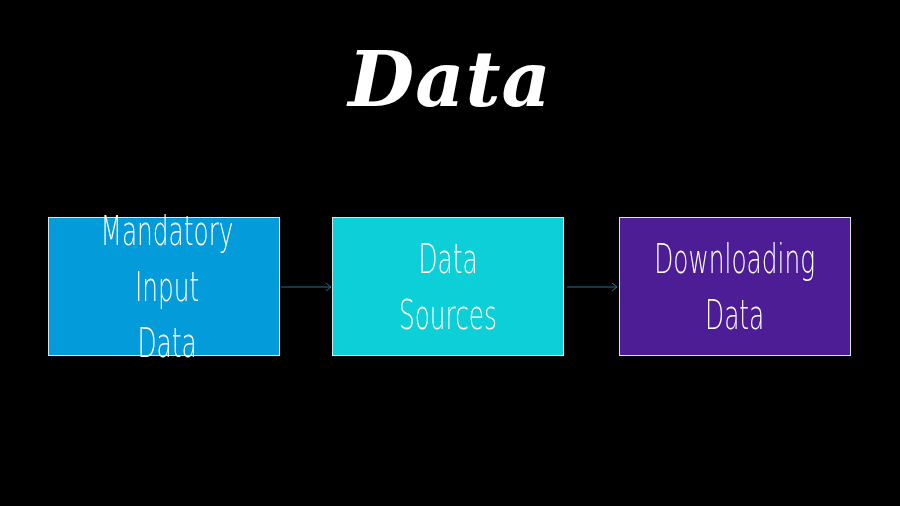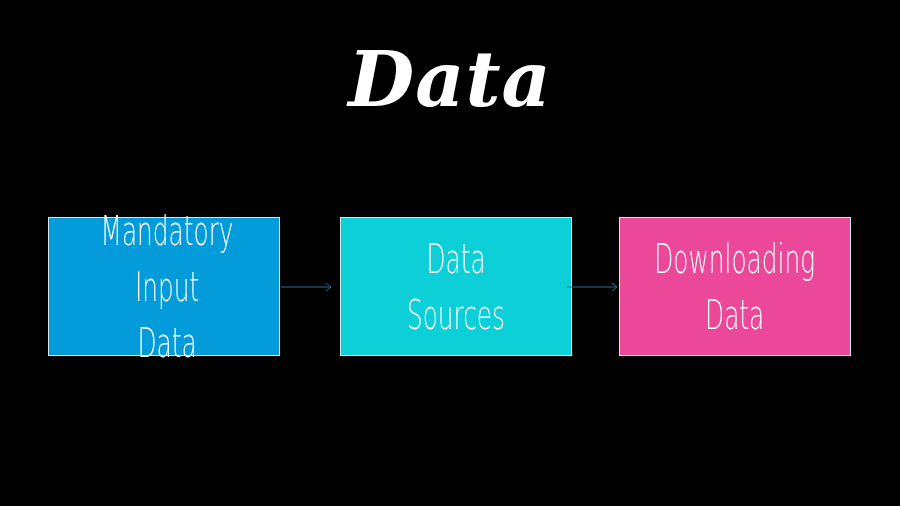--- a/index.html
+++ b/index.html
@@ -14,22 +14,22 @@
   }
   .box {
     position: absolute; top: 217px; width: 232px; height: 139px;
     border: 1px solid #cfe8ee; box-sizing: border-box;
     display: flex; align-items: center; justify-content: center; text-align: center;
     color: #ffffff; font-family: "DejaVu Sans", sans-serif; font-weight: 200;
     font-size: 40px; line-height: 56px; transform-origin: center;
   }
   .box span { display: inline-block; transform: scaleX(0.62); white-space: pre-line; }
   .b1 { left: 48px; background: #039bd9; padding-left: 6px; }
-  .b2 { left: 340px; background: #0ccfd8; }
-  .b3 { left: 619px; background: #ec4899; }
+  .b2 { left: 332px; background: #0ccfd8; }
+  .b3 { left: 619px; background: #4c1d95; }
   .arrow { position: absolute; top: 280px; height: 14px; }
   .a1 { left: 281px; width: 52px; }
   .a2 { left: 567px; width: 52px; }
 </style>
 </head>
 <body>
 
 <div class="title">Data</div>
 
 <div class="box b1">

